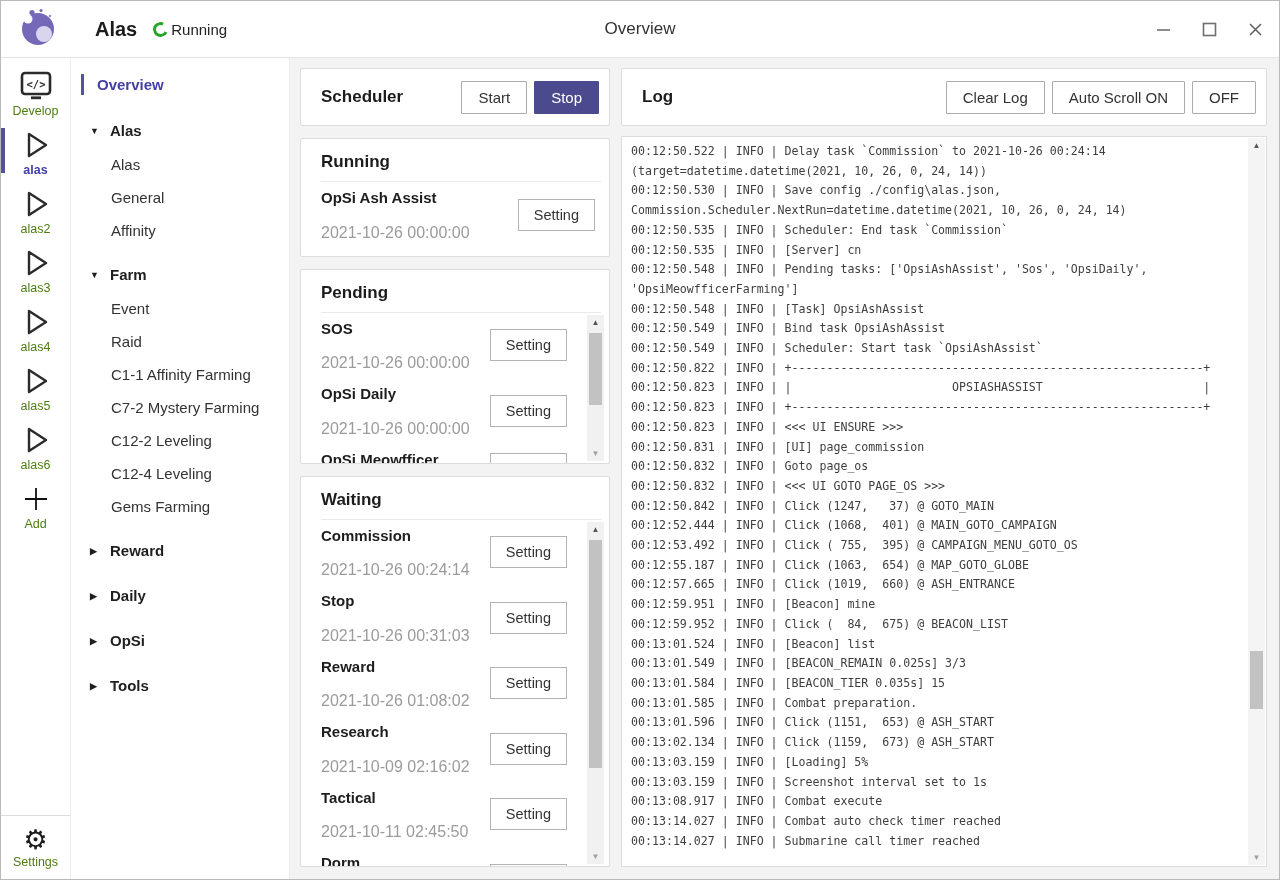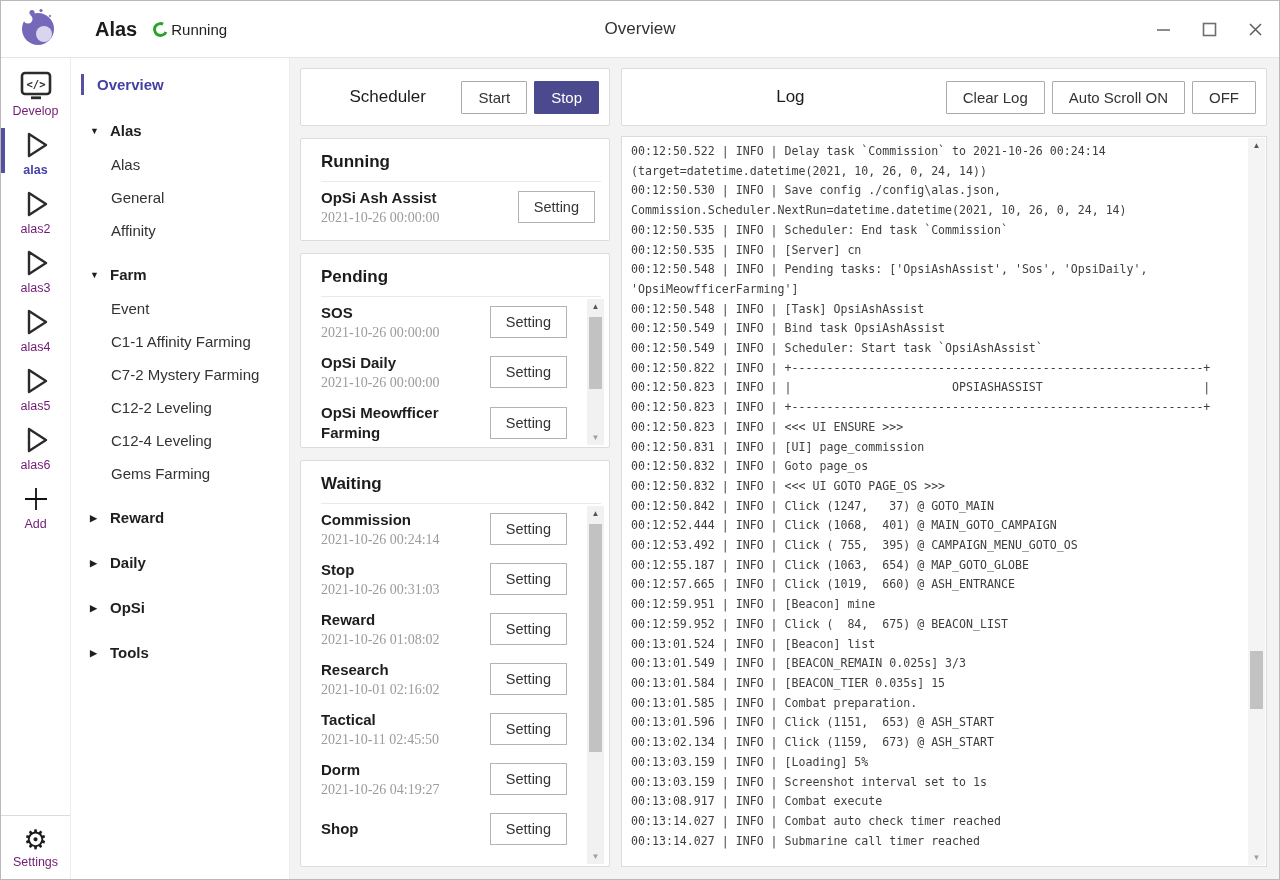--- a/index.html
+++ b/index.html
@@ -18,58 +18,58 @@
   .win-controls { position: absolute; right: 16px; top: 0; height: 100%; display: flex; align-items: center; gap: 30px; }
   .win-btn { width: 16px; height: 16px; display: flex; align-items: center; justify-content: center; }
 
   
   .bodyrow { flex: 1; display: flex; min-height: 0; }
 
   
   .rail { flex: 0 0 70px; width: 70px; border-right: 1px solid #ececec; display: flex; flex-direction: column; padding-top: 6px; background: #fff; }
   .rail-item { position: relative; height: 59px; display: flex; flex-direction: column; align-items: center; justify-content: center; cursor: pointer; }
   .rail-icon { height: 34px; display: flex; align-items: center; justify-content: center; }
-  .rail-label { font-size: 12.5px; color: #701a75; margin-top: 1px; }
+  .rail-label { font-size: 12.5px; color: #4d7c0f; margin-top: 1px; }
   .rail-item.active .rail-label { color: #4540ab; font-weight: bold; }
   .rail-item.active::before { content: ""; position: absolute; left: 0; top: 5px; bottom: 9px; width: 4px; background: #55519f; }
   .rail-settings { margin-top: auto; border-top: 1px solid #dcdcdc; height: 64px; display: flex; flex-direction: column; align-items: center; justify-content: center; cursor: pointer; }
   .gear-glyph { font-size: 27px; line-height: 28px; color: #1c1c1c; font-family: "DejaVu Sans", sans-serif; }
 
   
   .menu { flex: 0 0 219px; width: 219px; border-right: 1px solid #ececec; padding-top: 8px; background: #fff; overflow: hidden; }
   .menu-overview { position: relative; padding: 10px 0 10px 26px; font-size: 15px; font-weight: bold; color: #443fa5; cursor: pointer; }
   .menu-overview::before { content: ""; position: absolute; left: 10px; top: 8px; height: 21px; width: 3px; background: #55519f; }
   .menu-group { margin-top: 10px; padding: 9px 0 9px 19px; font-size: 15px; font-weight: bold; color: #1f1f1f; display: flex; align-items: center; cursor: pointer; }
   .menu-arrow { font-size: 9px; margin-right: 9px; color: #1f1f1f; width: 11px; }
   .menu-child { padding: 8px 0 8px 40px; font-size: 15px; color: #333; cursor: pointer; white-space: nowrap; }
 
   
   .content { flex: 1; background: #f3f3f3; display: flex; gap: 11px; padding: 10px 12px 12px 10px; min-width: 0; }
   .col-mid { flex: 0 0 310px; width: 310px; display: flex; flex-direction: column; min-height: 0; }
   .col-log { flex: 1; display: flex; flex-direction: column; min-width: 0; }
 
   .card { background: #fff; border: 1px solid #dcdcdc; border-radius: 2px; }
   .card-head-row { height: 58px; display: flex; align-items: center; padding: 0 10px 0 20px; flex: 0 0 58px; }
-  .card-title { font-size: 17px; font-weight: 400; color: #1c1c1c; flex: 1; text-align: center; }
+  .card-title { font-size: 17px; font-weight: 700; color: #1c1c1c; flex: 1; }
 
   .btn { background: #fff; border: 1px solid #ababab; font-size: 15px; color: #333; padding: 7px 16px; font-family: inherit; border-radius: 1px; margin-left: 7px; cursor: pointer; }
   .btn-primary { background: #4c4a8e; border-color: #4c4a8e; color: #fff; }
 
   .panel { margin-top: 12px; display: flex; flex-direction: column; min-height: 0; }
   .panel-head { font-size: 17px; font-weight: 600; color: #1c1c1c; padding: 13px 20px 9px; }
   .panel-divider { border-bottom: 1px solid #e9e9e9; margin: 0 8px 0 20px; }
   .panel.grow { flex: 1; }
 
   .task-list { position: relative; overflow: hidden; }
   .task-list.scroll { padding-right: 28px; }
   .task-list.grow { flex: 1; }
   .task-row { min-height: 50px; display: flex; align-items: center; padding: 0 14px 0 20px; }
   .task-info { flex: 1; min-width: 0; padding: 6px 8px 6px 0; }
   .task-name { font-size: 15px; font-weight: 600; color: #1d1d1d; line-height: 1.3; }
-  .task-time { font-size: 14px; color: #9b9b9b; margin-top: 2px; white-space: nowrap; font-family: Liberation Serif, serif; }
+  .task-time { font-size: 16px; color: #9b9b9b; margin-top: 16px; white-space: nowrap; }
   .btn-setting { background: #fff; border: 1px solid #b3b3b3; font-size: 14.5px; color: #333; padding: 7px 15px; font-family: inherit; flex: 0 0 auto; cursor: pointer; }
   .run-row { padding-bottom: 8px; }
 
   
   .vscroll { position: absolute; top: 2px; bottom: 2px; right: 5px; width: 17px; background: #f1f1f1; }
   .vscroll .arr { position: absolute; left: 0; right: 0; height: 15px; display: flex; align-items: center; justify-content: center; font-size: 8px; color: #555; }
   .vscroll .arr.down { bottom: 0; color: #9f9f9f; }
   .vscroll .arr.up { top: 0; }
   .vscroll .thumb { position: absolute; left: 2px; right: 2px; background: #c2c2c2; }
 
@@ -204,20 +204,21 @@
             <span>Alas</span>
           </div>
           <div class="menu-child">Alas</div>
           <div class="menu-child">General</div>
           <div class="menu-child">Affinity</div>
           <div class="menu-group">
             <span class="menu-arrow">▼</span>
             <span>Farm</span>
           </div>
           <div class="menu-child">Event</div>
+          <div class="menu-child">Raid</div>
           <div class="menu-child">C1-1 Affinity Farming</div>
           <div class="menu-child">C7-2 Mystery Farming</div>
           <div class="menu-child">C12-2 Leveling</div>
           <div class="menu-child">C12-4 Leveling</div>
           <div class="menu-child">Gems Farming</div>
           <div class="menu-group">
             <span class="menu-arrow">▶</span>
             <span>Reward</span>
           </div>
           <div class="menu-group">
@@ -315,21 +316,21 @@
                 <div class="task-row">
                   <div class="task-info">
                     <div class="task-name">Reward</div>
                     <div class="task-time">2021-10-26 01:08:02</div>
                   </div>
                   <button class="btn-setting">Setting</button>
                 </div>
                 <div class="task-row">
                   <div class="task-info">
                     <div class="task-name">Research</div>
-                    <div class="task-time">2021-10-01 02:16:02</div>
+                    <div class="task-time">2021-10-09 02:16:02</div>
                   </div>
                   <button class="btn-setting">Setting</button>
                 </div>
                 <div class="task-row">
                   <div class="task-info">
                     <div class="task-name">Tactical</div>
                     <div class="task-time">2021-10-11 02:45:50</div>
                   </div>
                   <button class="btn-setting">Setting</button>
                 </div>

